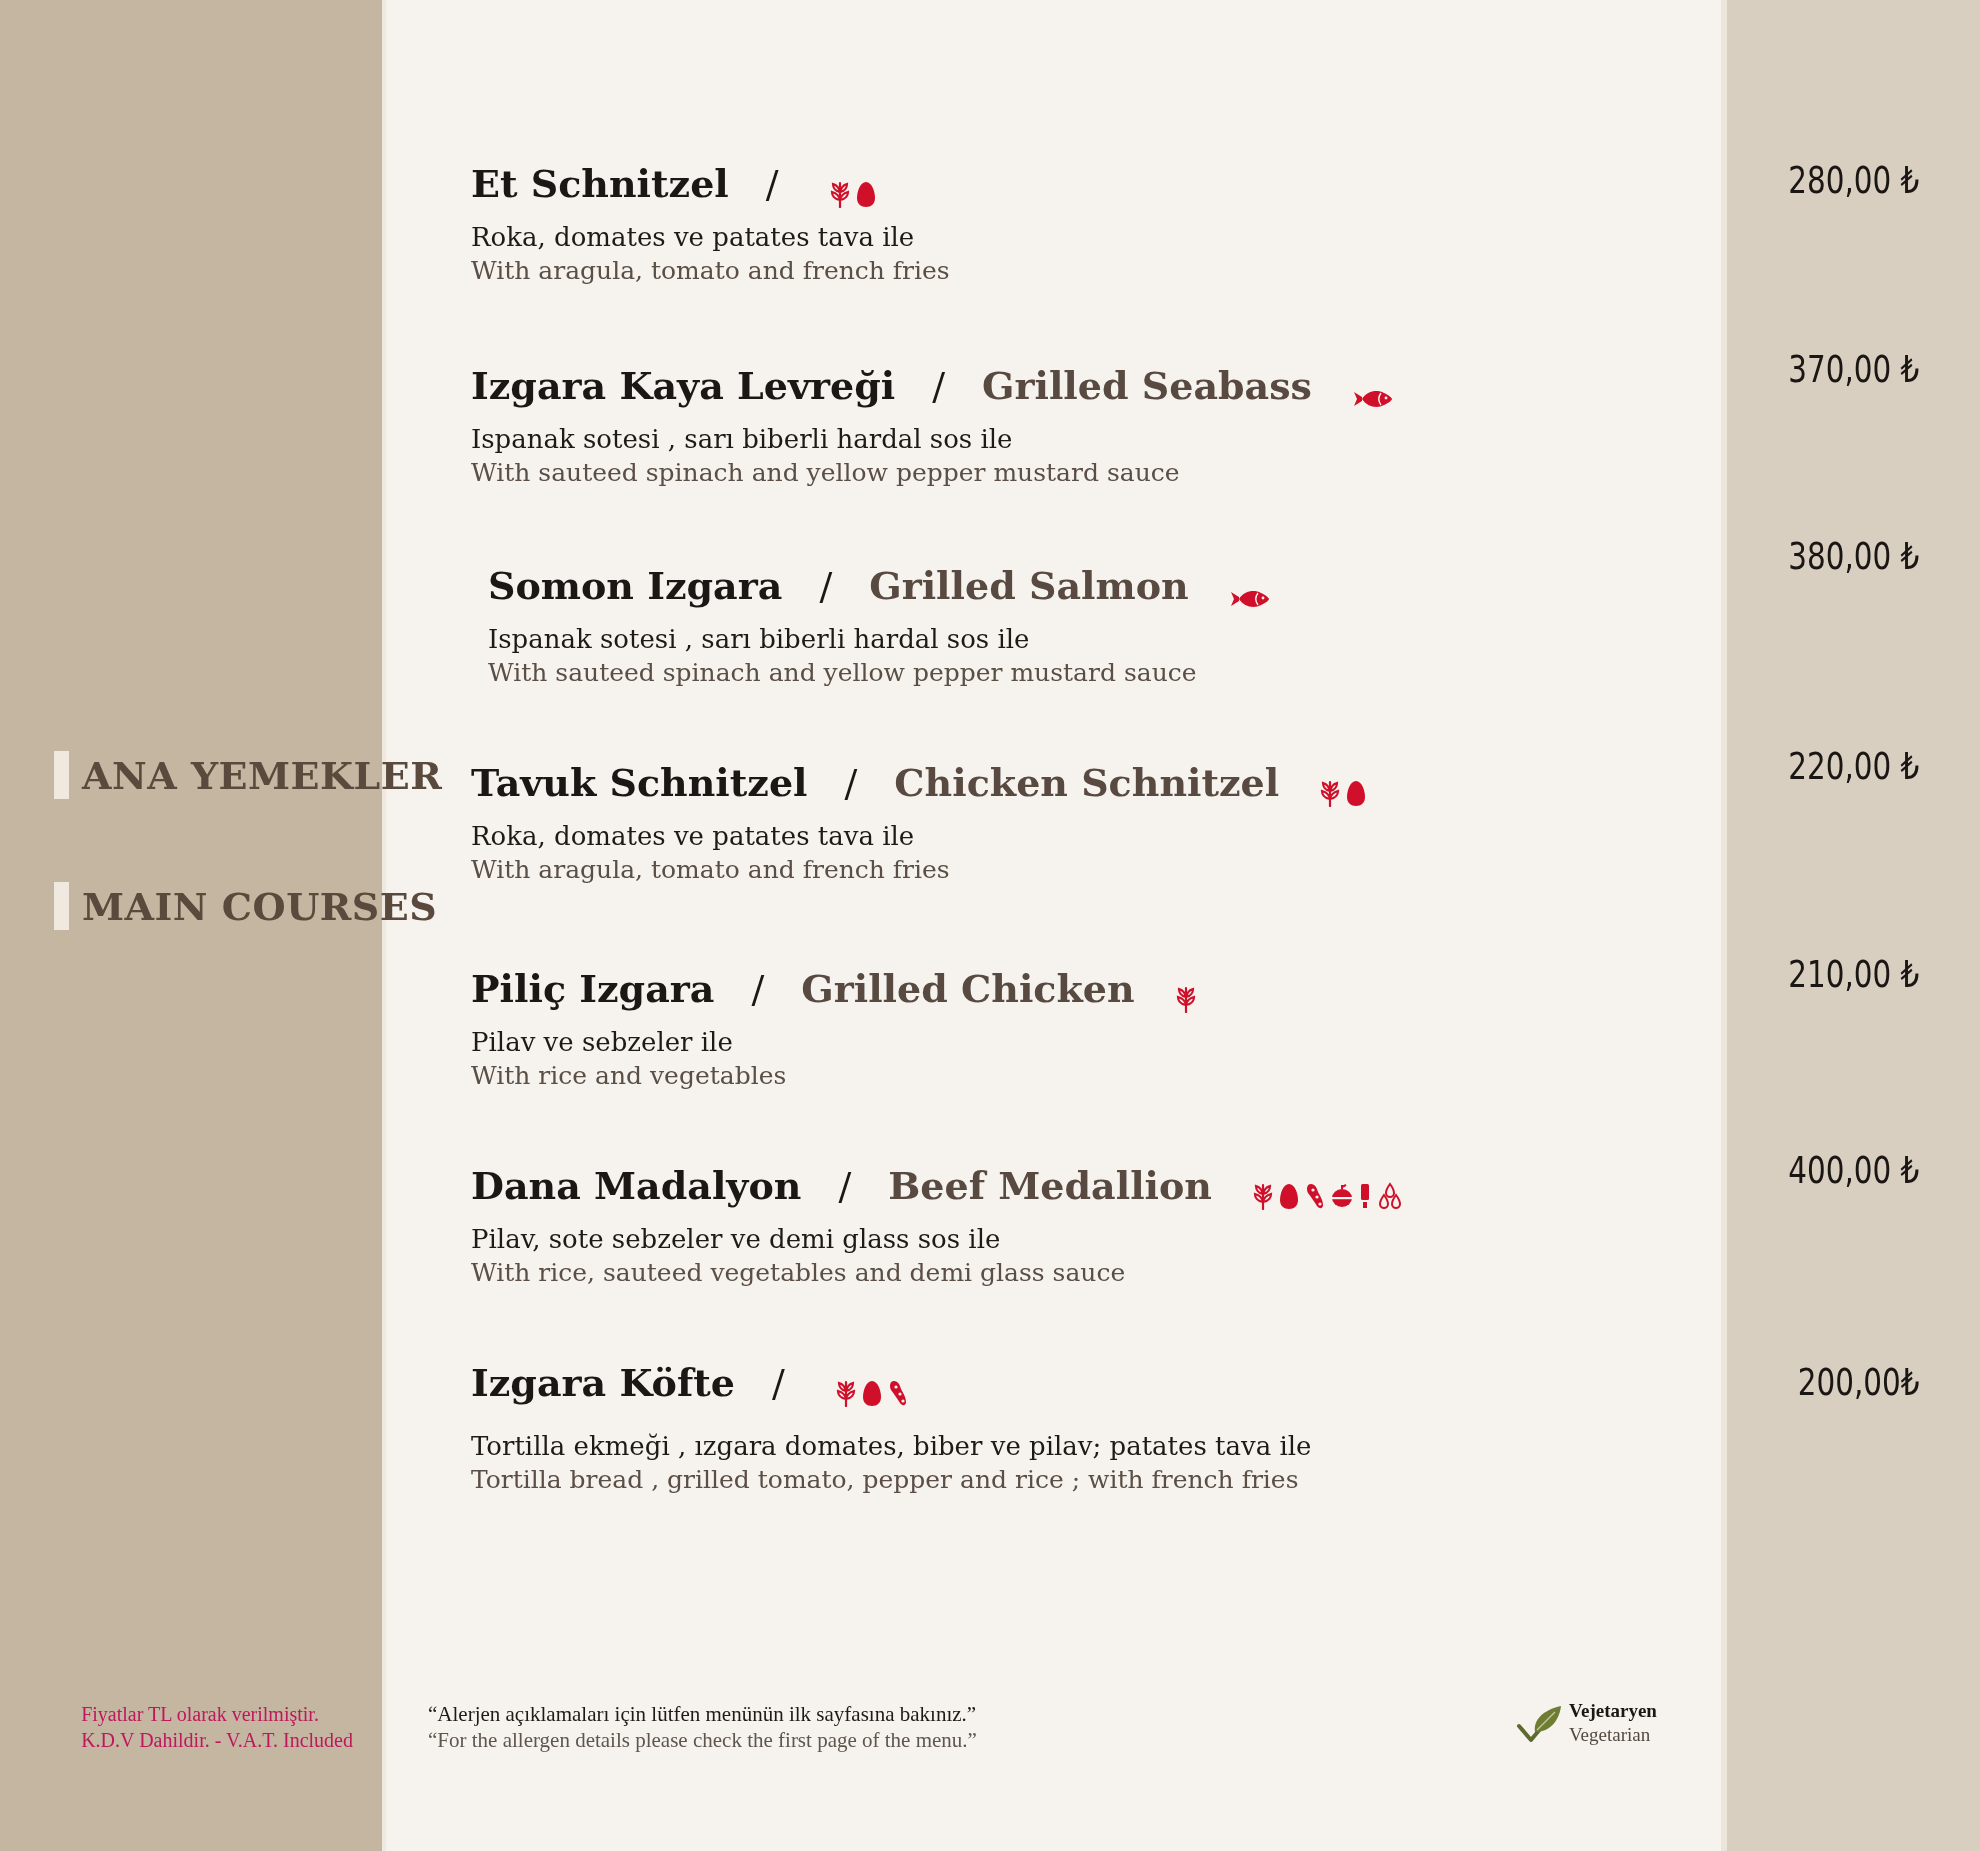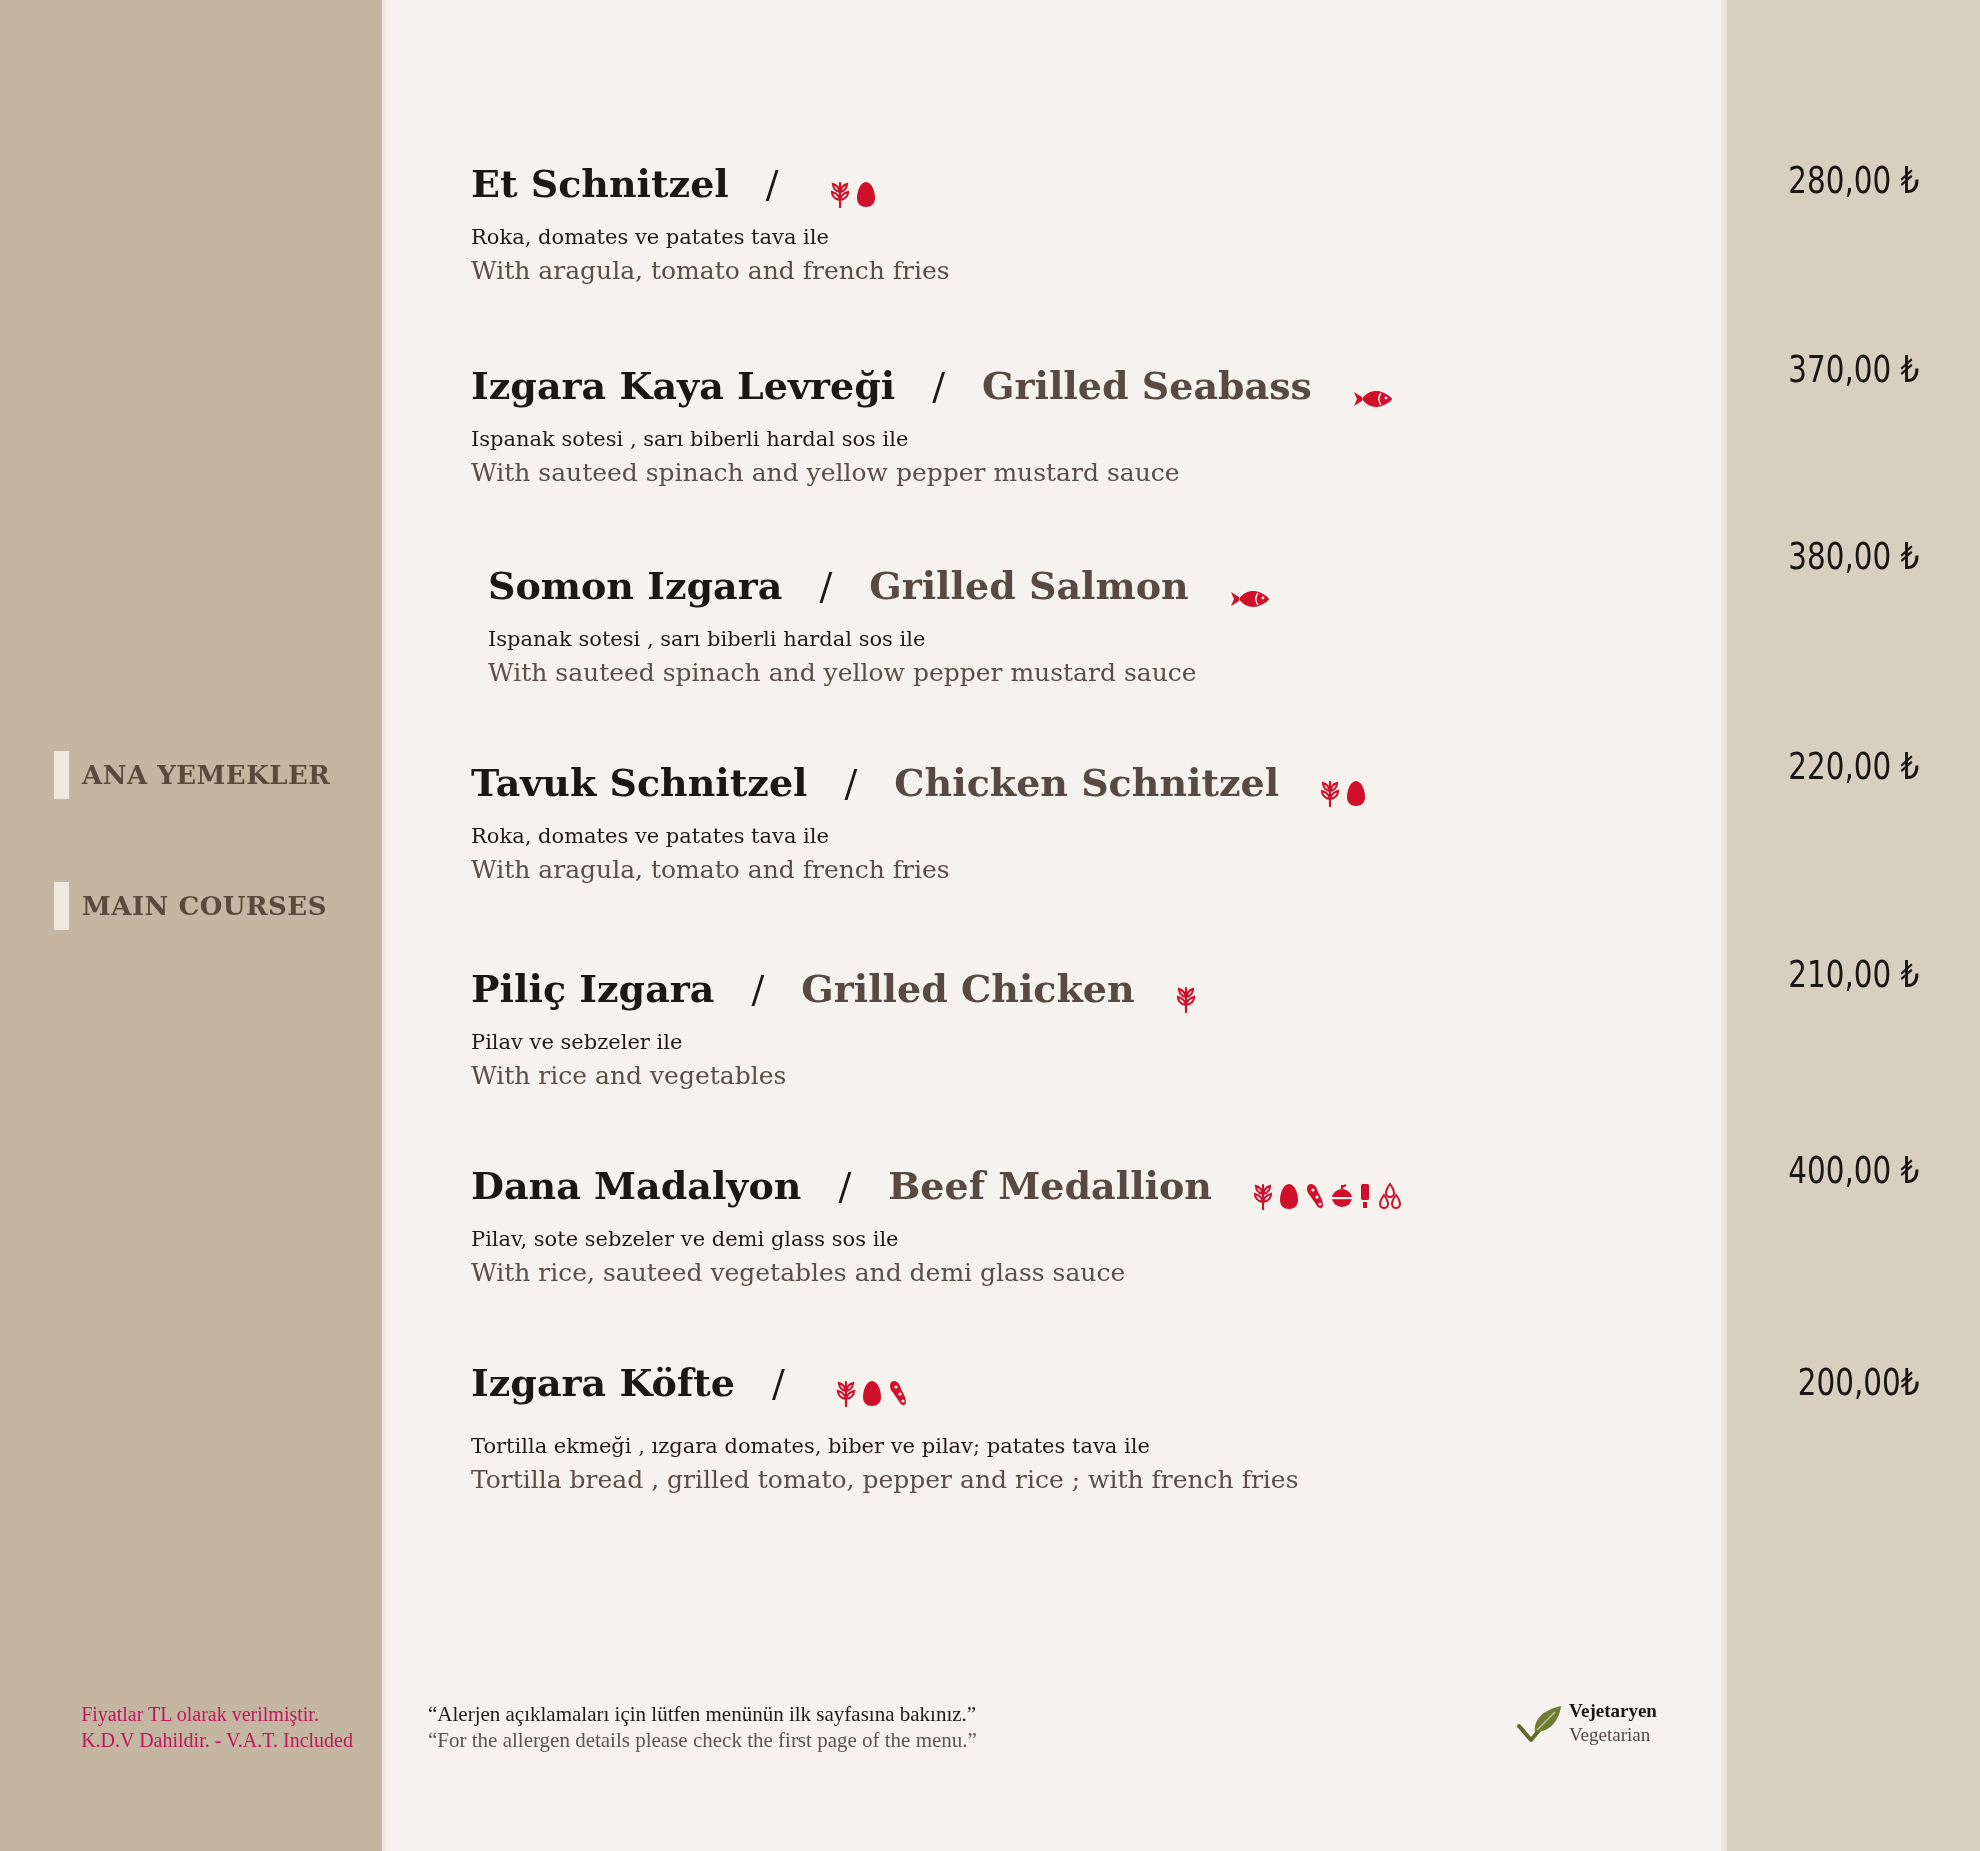--- a/index.html
+++ b/index.html
@@ -5,30 +5,30 @@
   html, body { margin:0; padding:0; }
   body { width:1980px; height:1851px; position:relative; overflow:hidden; background:#f6f3ef; font-family:"DejaVu Serif", serif; }
   .left-panel { position:absolute; left:0; top:0; width:382px; height:1851px; background:#c4b6a0; }
   .left-edge { position:absolute; left:382px; top:0; width:4px; height:1851px; background:#efe9e0; }
   .center { position:absolute; left:386px; top:0; width:1339px; height:1851px; background:#f6f3ef; }
   .right-edge { position:absolute; left:1721px; top:0; width:6px; height:1851px; background:#ece5da; }
   .right-panel { position:absolute; left:1725px; top:0; width:255px; height:1851px; background:#d9cfc1; }
 
   .section-label { position:absolute; left:54px; height:50px; display:flex; align-items:center; }
   .section-bar { width:15px; height:48px; background:#efe9df; margin-right:13px; }
-  .section-text { font-family:"DejaVu Serif", serif; font-weight:bold; font-size:26px; color:#5a4a3d; letter-spacing:0.5px; }
+  .section-text { font-family:"DejaVu Serif", serif; font-weight:bold; font-size:38px; color:#5a4a3d; letter-spacing:0.5px; }
 
   .item { position:absolute; left:471px; }
   .item-title { font-family:"DejaVu Serif", serif; font-weight:bold; font-size:38px; line-height:48px; white-space:nowrap; display:flex; align-items:flex-end;gap:27px; }
   .tr { color:#1b1714; }
   .sep { color:#1b1714; font-weight:normal; margin:0 10px; }
   .en { color:#584a40; }
   .icons { display:inline-flex; align-items:center; gap:6px; margin-left:14px; }
   .icons svg { display:block; }
-  .desc-tr { font-family:"DejaVu Serif", serif; font-size:21px; color:#1f1a16; margin-top:12px; line-height:34px; white-space:nowrap; }
+  .desc-tr { font-family:"DejaVu Serif", serif; font-size:26px; color:#1f1a16; margin-top:12px; line-height:34px; white-space:nowrap; }
   .desc-en { font-family:"DejaVu Serif", serif; font-size:25px; color:#5a4e45; line-height:34px; white-space:nowrap; }
 
   .price { position:absolute; right:61px; font-family:"DejaVu Sans Condensed","DejaVu Sans", sans-serif; font-size:38px; color:#1a1613; white-space:nowrap; transform:scaleX(0.86); transform-origin:right center; }
 
   .footer-left { position:absolute; right:1627px; top:1701px; text-align:left; font-family:"Liberation Serif", serif; font-size:20px; line-height:26px; color:#be185d; }
   .footer-center { position:absolute; left:428px; top:1701px; font-family:"Liberation Serif", serif; font-size:21px; line-height:26px; }
   .footer-center .l1 { color:#1e1a17; }
   .footer-center .l2 { color:#5f554d; }
   .veg { position:absolute; left:1517px; top:1699px; display:flex; align-items:center; }
   .veg-text { font-family:"Liberation Serif", serif; font-size:19px; line-height:24px; margin-left:6px; }

